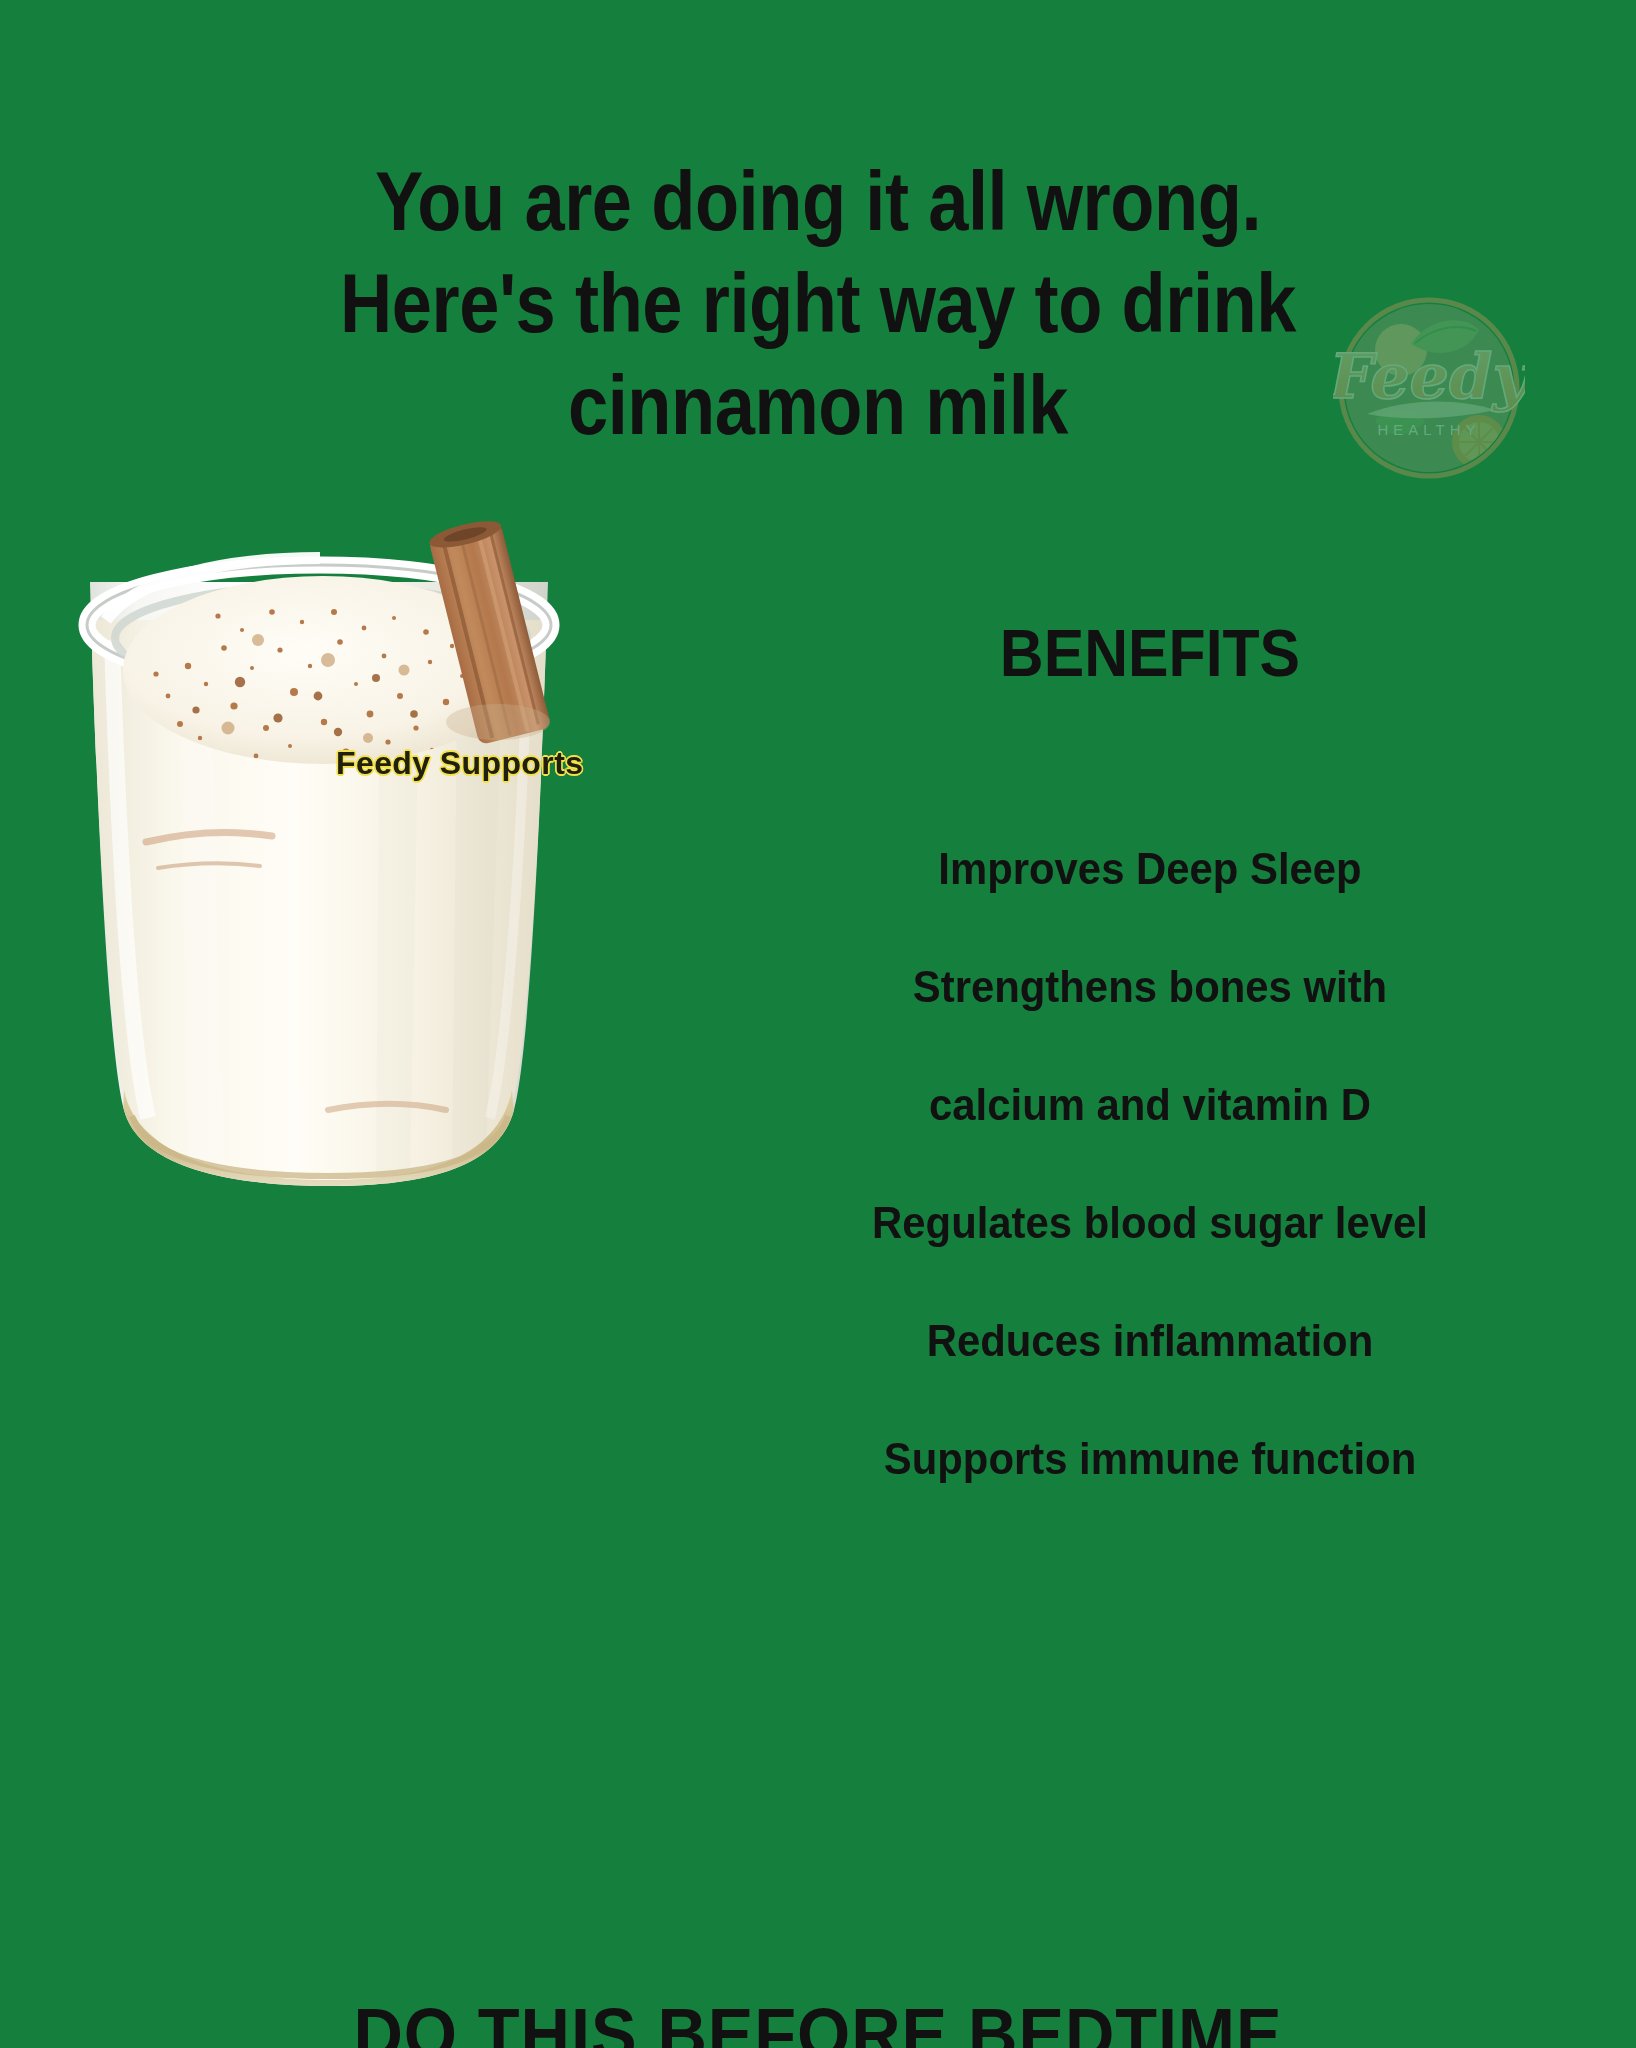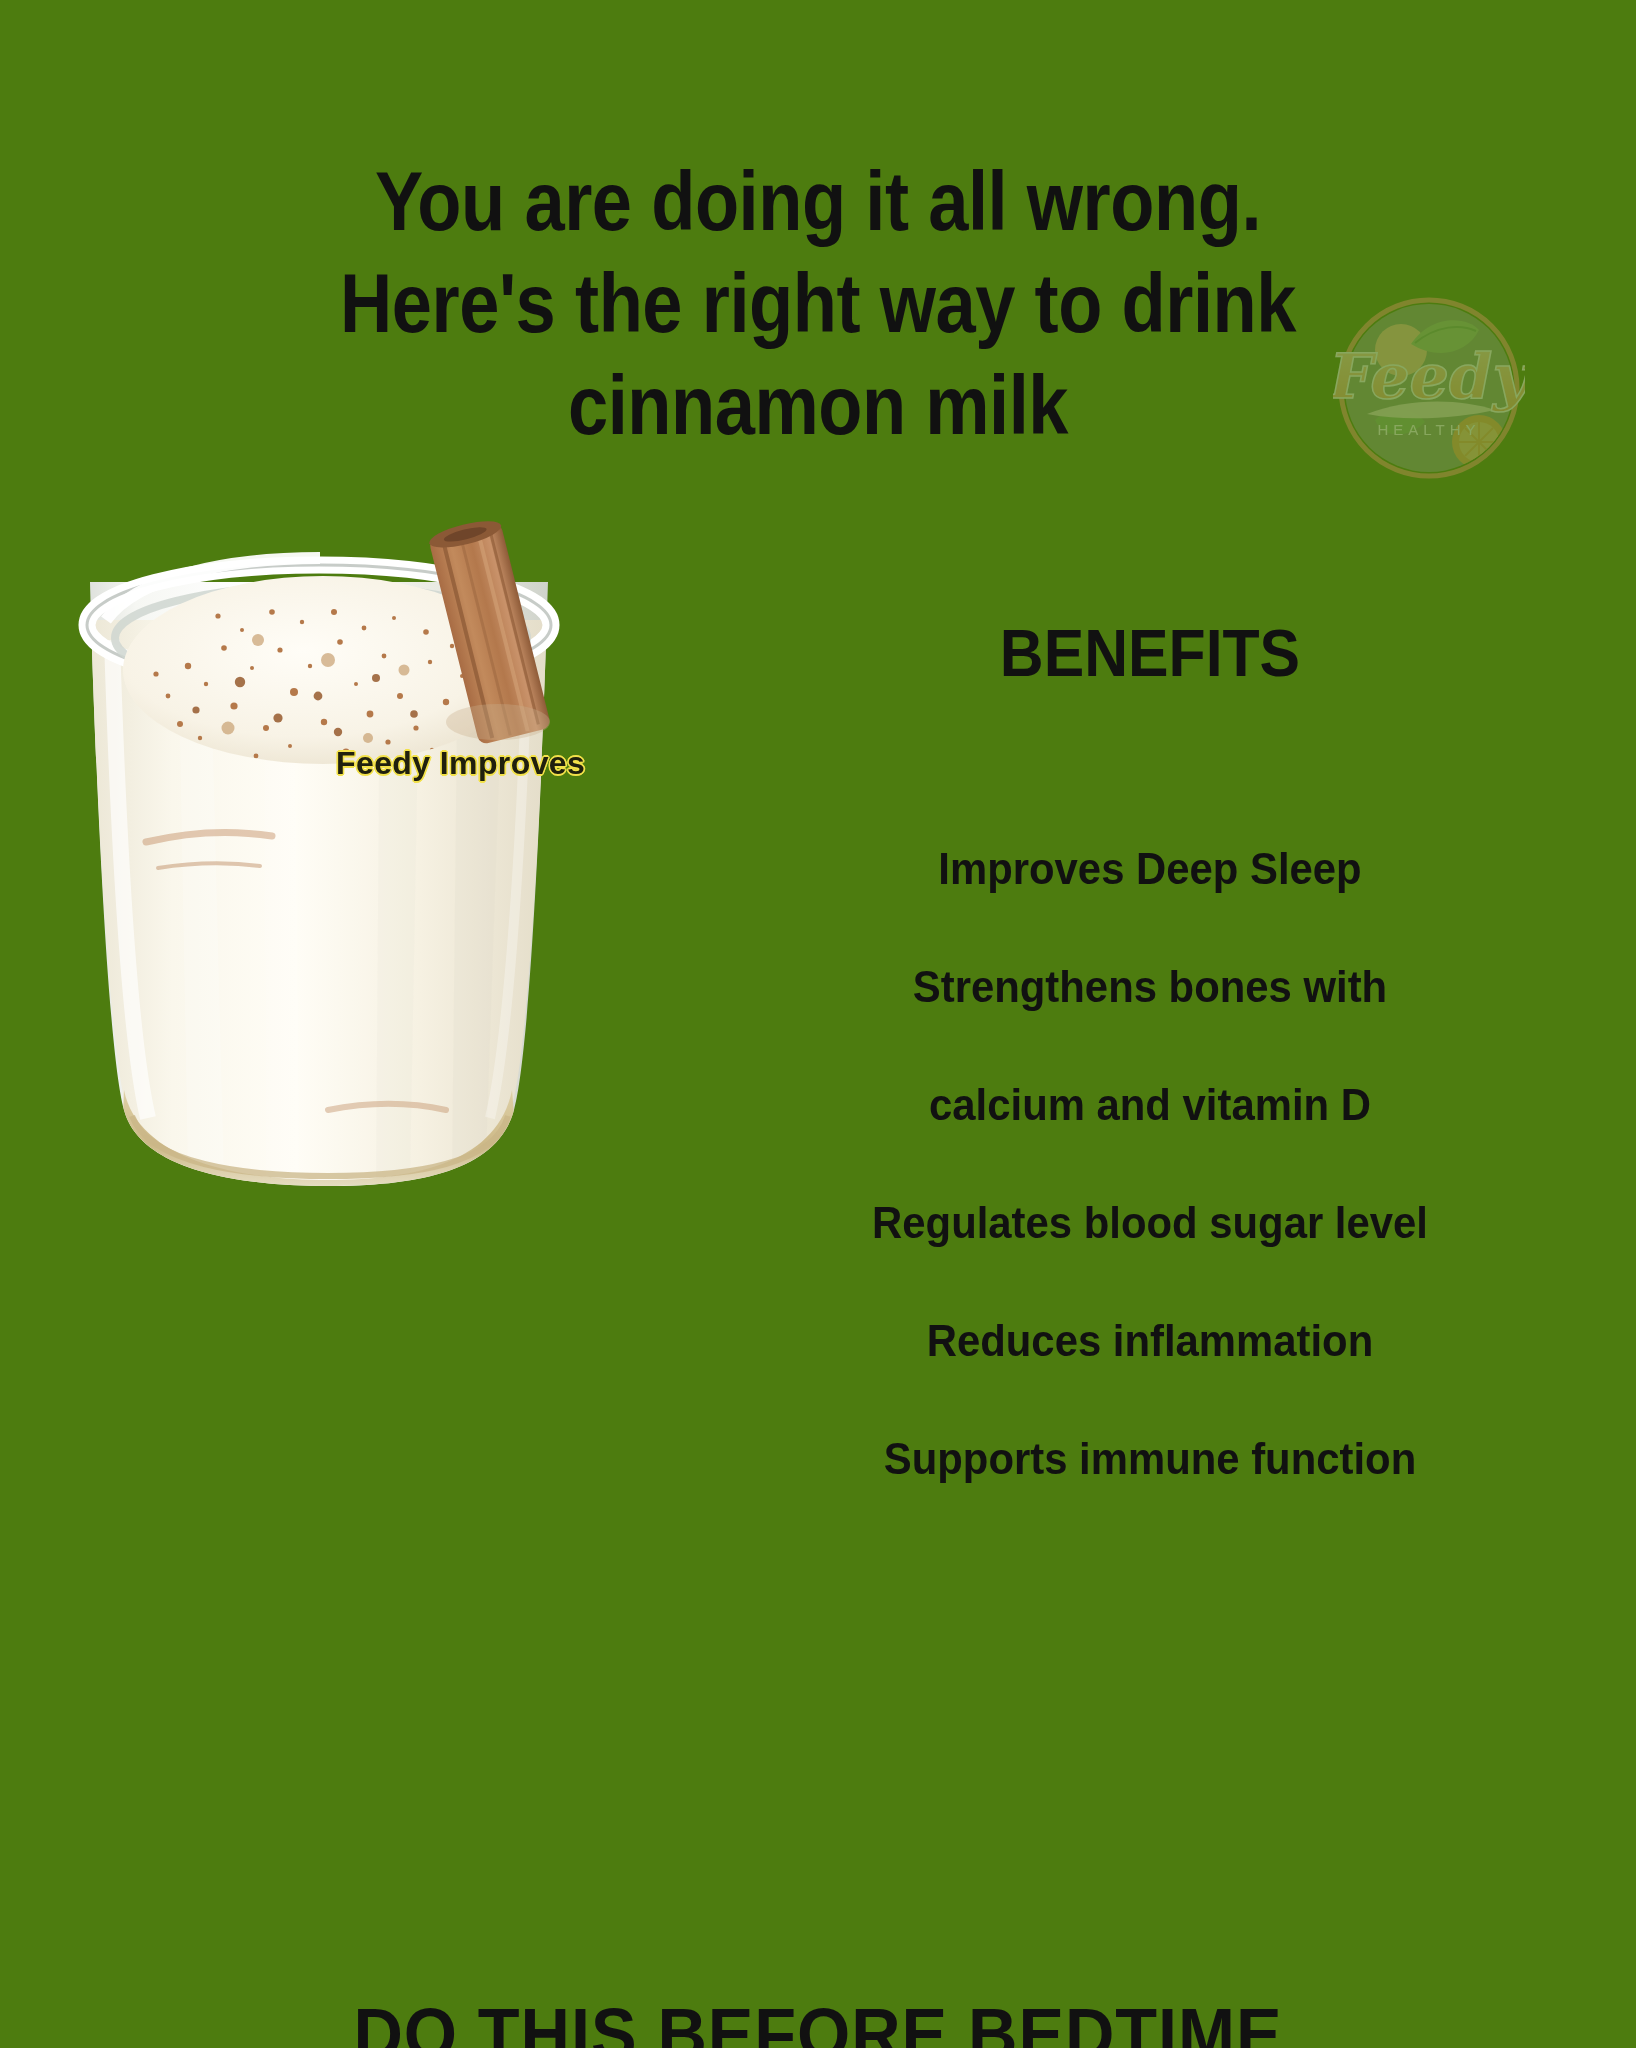--- a/index.html
+++ b/index.html
@@ -13,21 +13,21 @@
   body {
     background:#fdfbdd;
     font-family:"Liberation Sans", sans-serif;
     position:relative;
   }
 
   .poster {
     position:relative;
     width:1636px;
     height:2048px;
-    background:#4d7c0f;
+    background:#15803d;
     overflow:hidden;
   }
 
   
   .headline {
     position:absolute;
     top:150px;
     left:0;
     width:1636px;
     text-align:center;
@@ -344,21 +344,21 @@
         <path d="M488 58 L488 266" stroke="#d6a57a" stroke-width="4" opacity="0.55"></path>
         <path d="M500 60 L500 262" stroke="#8a5733" stroke-width="3" opacity="0.6"></path>
         <ellipse cx="475" cy="60" rx="37" ry="10" fill="#8b5936"></ellipse>
         <ellipse cx="475" cy="60" rx="22" ry="5" fill="#6f452a"></ellipse>
       </g>
 
       <ellipse cx="470" cy="252" rx="52" ry="18" fill="#c9ae8c" opacity="0.35"></ellipse>
     </svg>
   </div>
 
-  <div class="watermark">Feedy Improves</div>
+  <div class="watermark">Feedy Supports</div>
 
   <div class="benefits-head">BENEFITS</div>
 
   <div class="benefits-list">
     <span class="b-line">Improves Deep Sleep</span>
     <span class="b-line">Strengthens bones with</span>
     <span class="b-line">calcium and vitamin D</span>
     <span class="b-line">Regulates blood sugar level</span>
     <span class="b-line">Reduces inflammation</span>
     <span class="b-line">Supports immune function</span>

